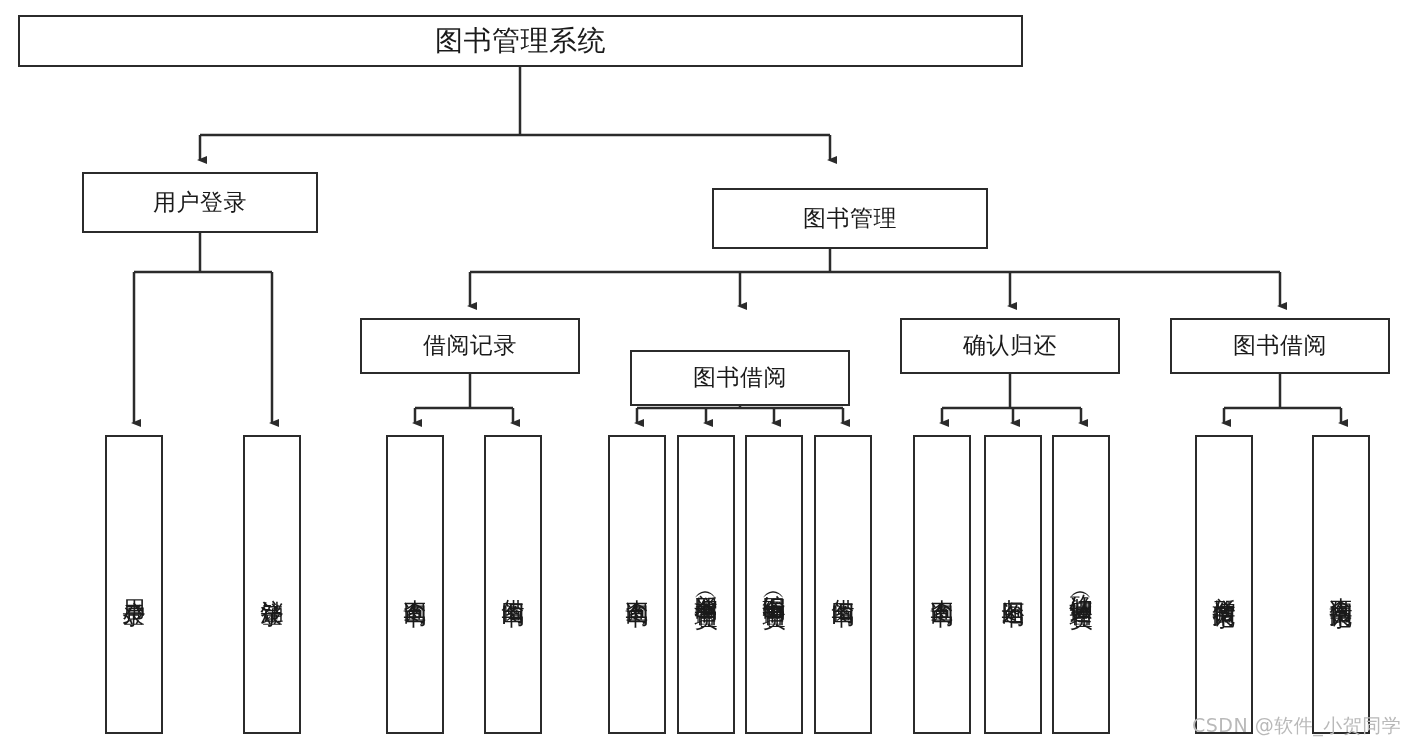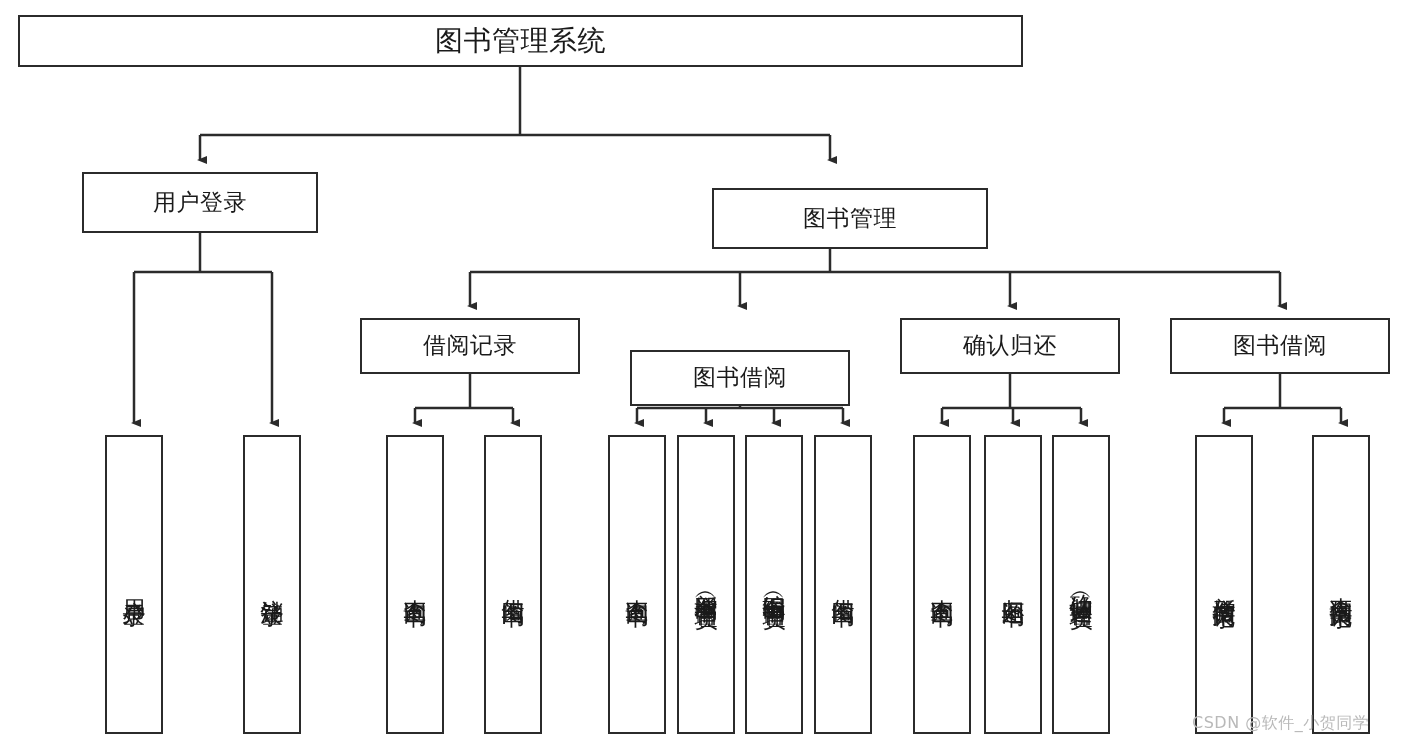--- a/index.html
+++ b/index.html
@@ -53,21 +53,21 @@
     text-align: center;
   }
   .node-v .vtext {
     writing-mode: vertical-rl;
     text-orientation: upright;
     display: block;
   }
   .watermark {
     position: absolute;
     color: #b9b9b9;
-    font-size: 16px;
+    font-size: 19px;
     letter-spacing: 0.5px;
     white-space: nowrap;
     font-family: "DejaVu Sans", "Liberation Sans", sans-serif;
   }
 </style>
 </head>
 <body>
 
 <div id="canvas">
 

